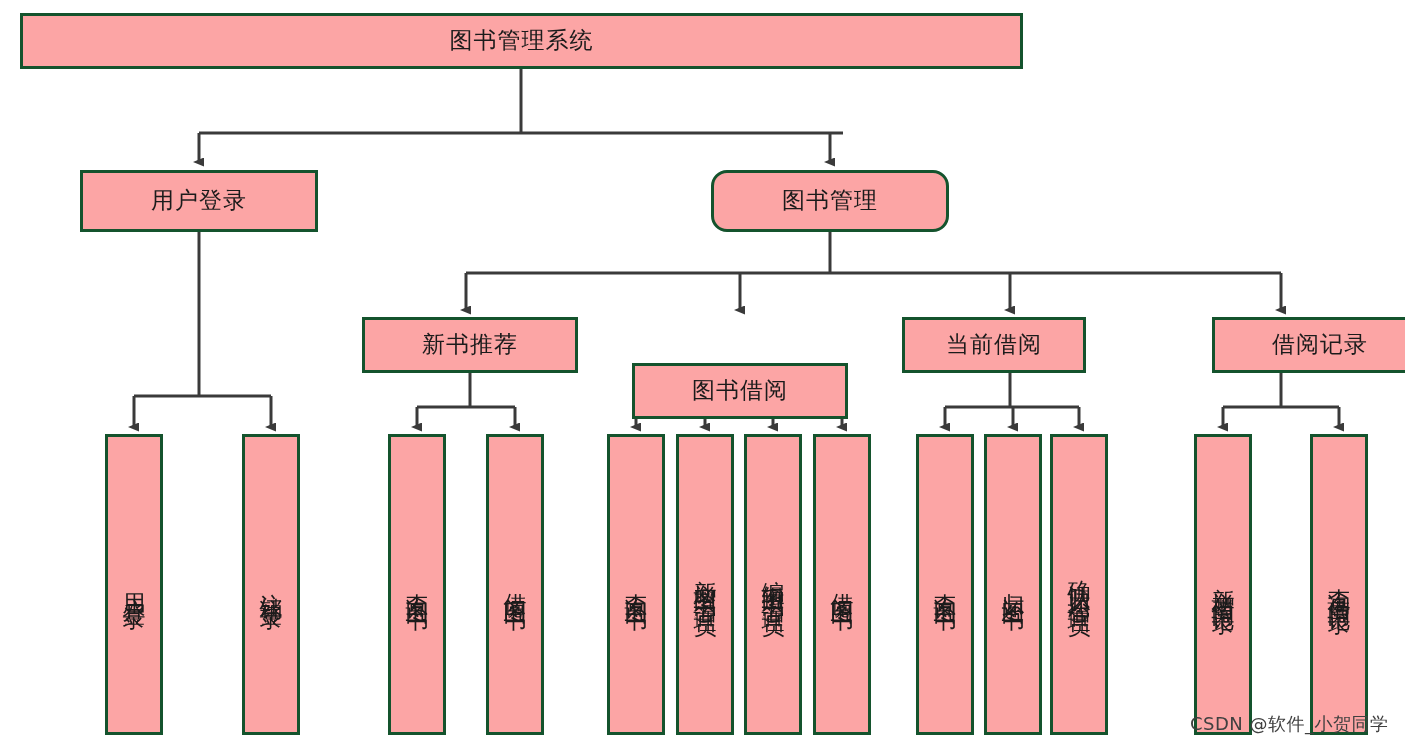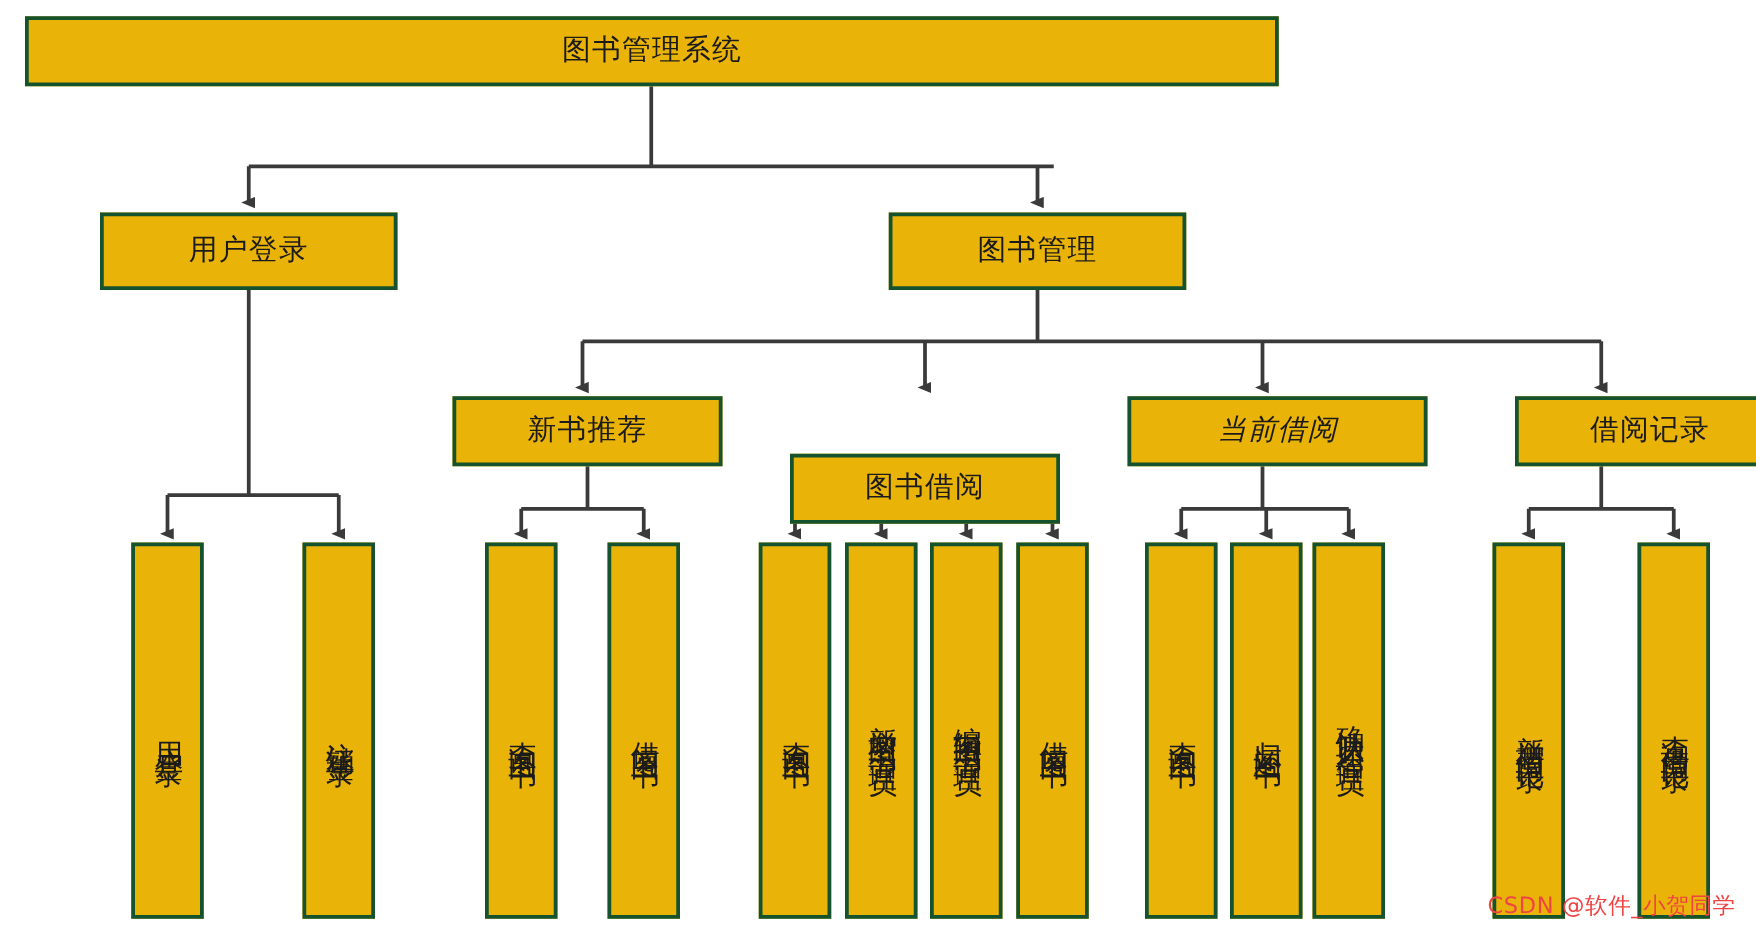--- a/index.html
+++ b/index.html
@@ -23,21 +23,21 @@
   svg.diagram-canvas {
     position: absolute;
     top: 0;
     left: 0;
     width: 1405px;
     height: 747px;
   }
   .node-box {
     position: absolute;
     box-sizing: border-box;
-    background: #eab308;
+    background: #fca5a5;
     border: 3px solid #14532d;
     display: flex;
     align-items: center;
     justify-content: center;
     overflow: hidden;
   }
   .node-box.level-0 { border-width: 3px; }
   .node-label-h {
     font-size: 23px;
     color: #1b1b1b;
@@ -57,21 +57,21 @@
     letter-spacing: 5px;
     line-height: 1;
     white-space: nowrap;
     text-align: center;
   }
   .watermark {
     position: absolute;
     left: 1190px;
     top: 712px;
     font-size: 18px;
-    color: #ef4444;
+    color: #404040;
     white-space: nowrap;
     letter-spacing: 0.5px;
     pointer-events: none;
   }
 </style>
 </head>
 <body>
 
 <div id="diagram-root">
 
@@ -139,31 +139,31 @@
     </g>
   </svg>
 
   <div class="node-box level-0" style="left:20px; top:13px; width:1003px; height:56px;">
     <span class="node-label-h">图书管理系统</span>
   </div>
 
   <div class="node-box" style="left:80px; top:170px; width:238px; height:62px;">
     <span class="node-label-h">用户登录</span>
   </div>
-  <div class="node-box" style="left:711px; top:170px; width:238px; height:62px;">
+  <div class="node-box" style="left:711px; top:170px; width:238px; height:62px;border-radius:16px;">
     <span class="node-label-h">图书管理</span>
   </div>
 
   <div class="node-box" style="left:362px; top:317px; width:216px; height:56px;align-items:center;">
     <span class="node-label-h">新书推荐</span>
   </div>
   <div class="node-box" style="left:632px; top:317px; width:216px; height:56px;margin-top:46px;">
     <span class="node-label-h">图书借阅</span>
   </div>
-  <div class="node-box" style="left:902px; top:317px; width:240px; height:56px;font-style:italic;">
+  <div class="node-box" style="left:902px; top:317px; width:184px; height:56px;">
     <span class="node-label-h">当前借阅</span>
   </div>
   <div class="node-box" style="left:1212px; top:317px; width:216px; height:56px;">
     <span class="node-label-h">借阅记录</span>
   </div>
 
   <div class="node-box leaf" style="left:105px; top:434px; width:58px; height:301px;">
     <span class="node-label-v">用户登录</span>
   </div>
   <div class="node-box leaf" style="left:242px; top:434px; width:58px; height:301px;">

